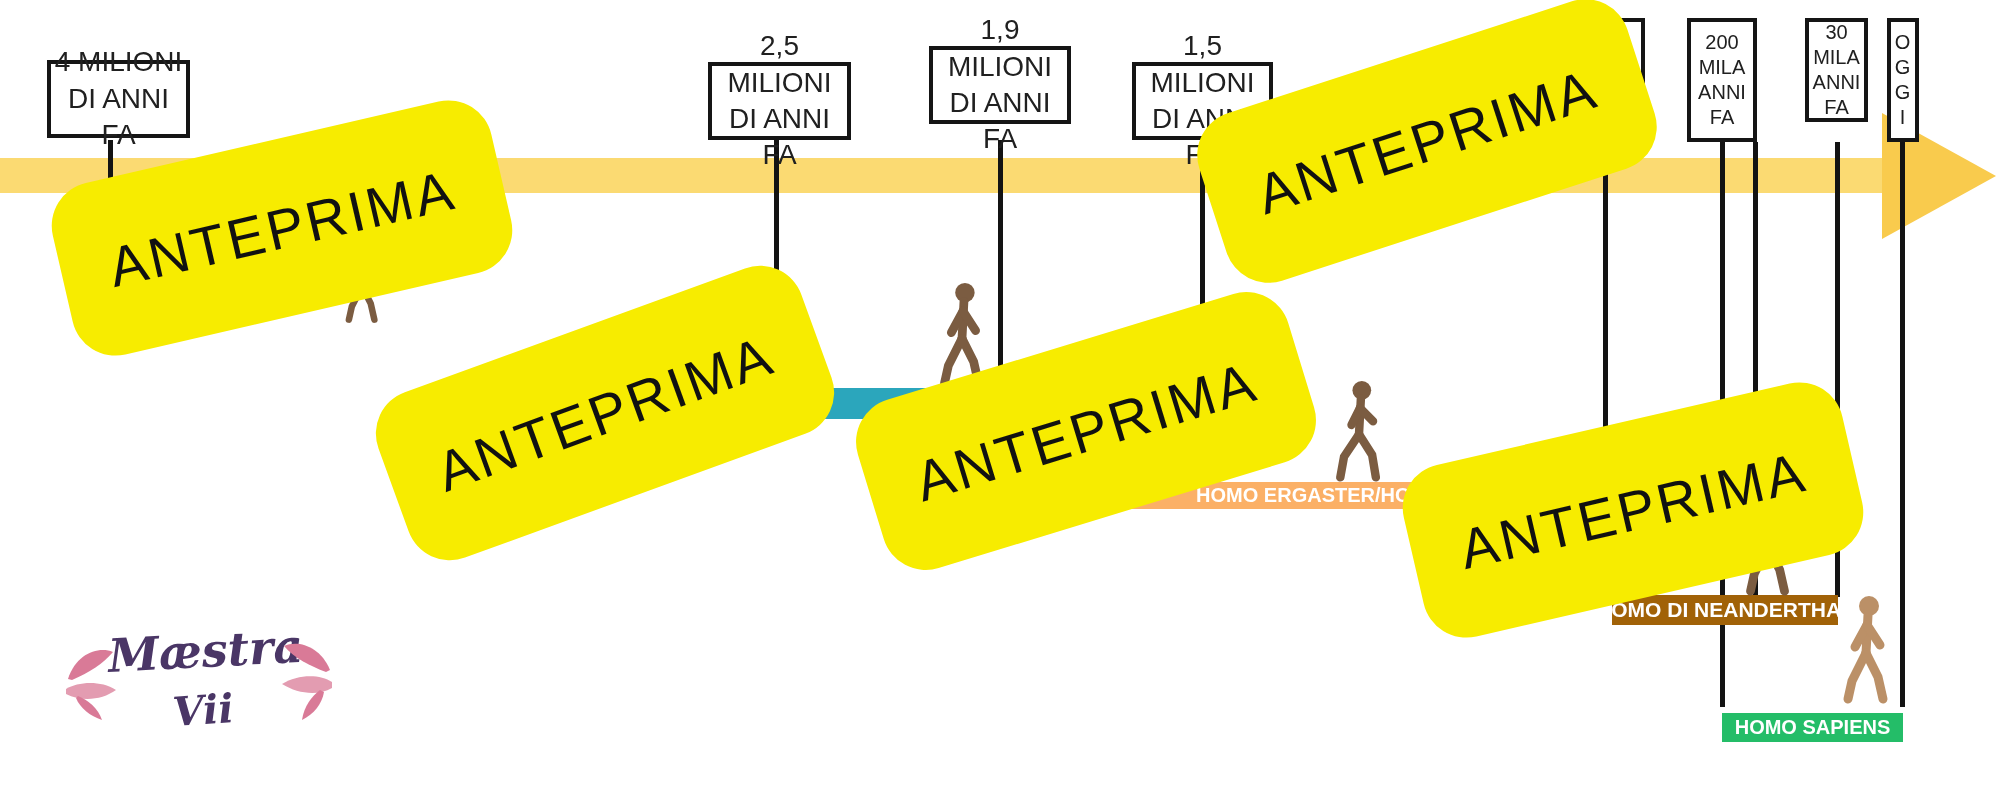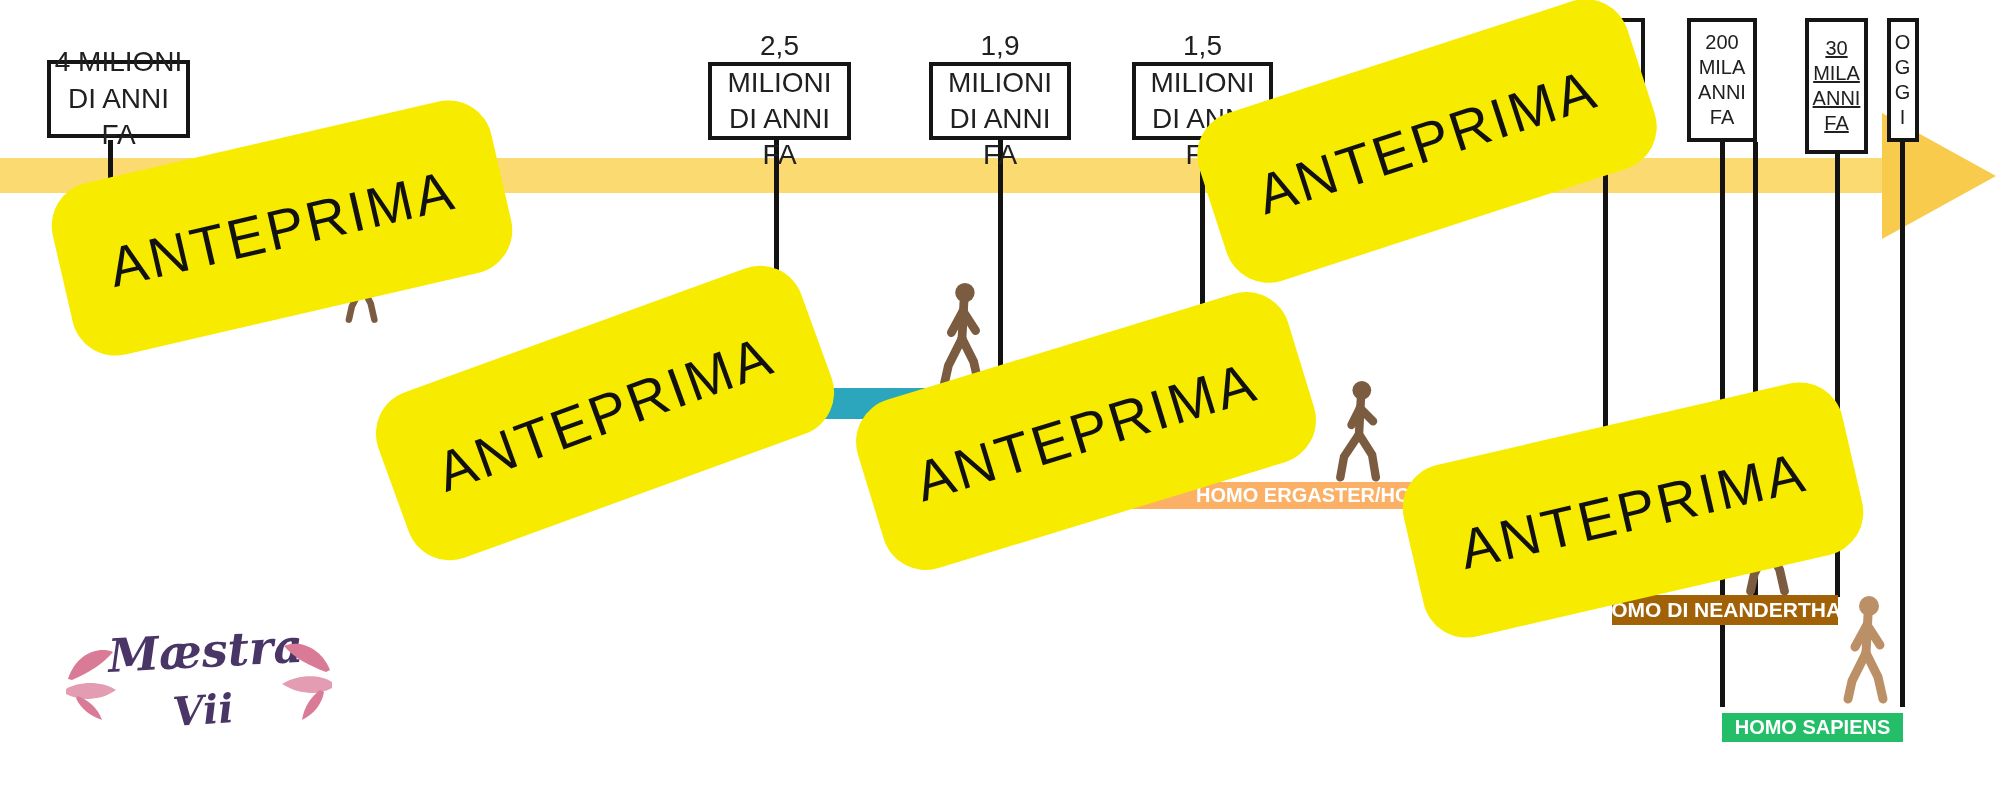--- a/index.html
+++ b/index.html
@@ -63,25 +63,25 @@
   <div class="vline over" style="left:998px;top:140px;height:296px;"></div>
   <div class="vline" style="left:1200px;top:140px;height:342px;"></div>
   <div class="vline" style="left:1603px;top:142px;height:340px;"></div>
   <div class="vline" style="left:1720px;top:142px;height:565px;"></div>
   <div class="vline" style="left:1753px;top:142px;height:455px;"></div>
   <div class="vline" style="left:1835px;top:142px;height:455px;"></div>
   <div class="vline" style="left:1900px;top:142px;height:565px;"></div>
 
   <div class="box" style="left:47px;top:60px;width:143px;height:78px;">4 MILIONI DI ANNI FA</div>
   <div class="box" style="left:708px;top:62px;width:143px;height:78px;">2,5 MILIONI DI ANNI FA</div>
-  <div class="box" style="left:929px;top:62px;width:142px;height:78px;">1,9 MILIONI DI ANNI FA</div>
+  <div class="box" style="left:929px;top:46px;width:142px;height:78px;">1,9 MILIONI DI ANNI FA</div>
   <div class="box" style="left:1132px;top:62px;width:141px;height:78px;">1,5 MILIONI DI ANNI FA</div>
   <div class="box tall" style="left:1573px;top:18px;width:72px;height:124px;"></div>
   <div class="box tall" style="left:1687px;top:18px;width:70px;height:124px;">200 MILA ANNI FA</div>
-  <div class="box tall" style="left:1805px;top:18px;width:63px;height:136px;text-decoration:underline;">30 MILA ANNI FA</div>
+  <div class="box tall" style="left:1805px;top:18px;width:63px;height:104px;">30 MILA ANNI FA</div>
   <div class="box tall oggi" style="left:1887px;top:18px;width:32px;height:124px;">OGGI</div>
 
   <div class="bar habilis">
     <span>HOMO HABILIS</span>
   </div>
   <div class="bar ergaster">
     <span>HOMO ERGASTER/HOMO ERECTUS</span>
   </div>
   <div class="bar neanderthal">
     <span>HOMO DI NEANDERTHAL</span>

